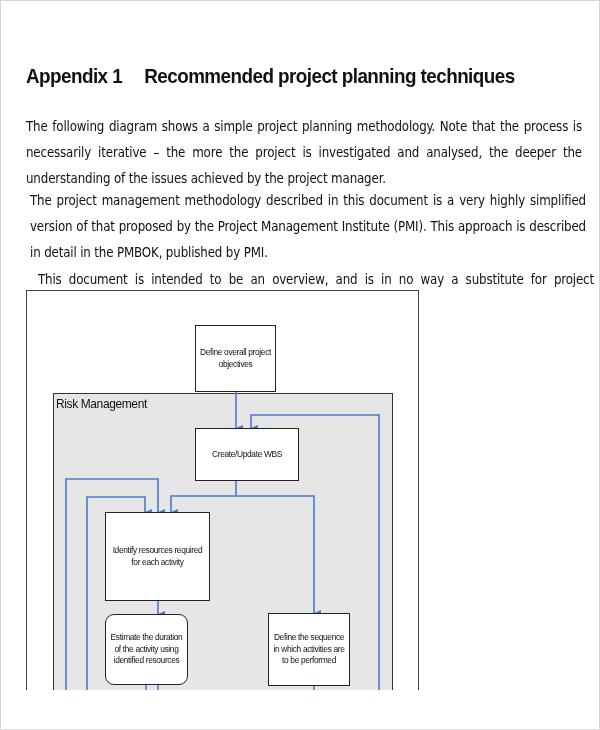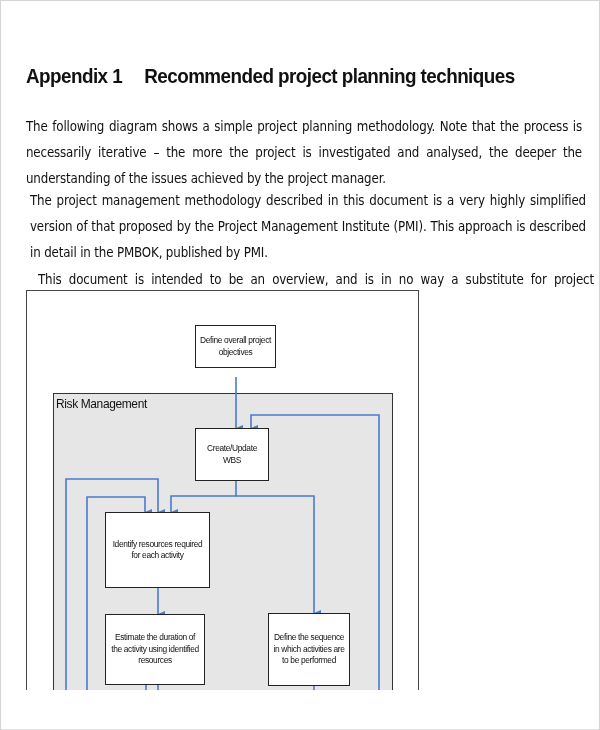--- a/index.html
+++ b/index.html
@@ -84,29 +84,29 @@
 
         <path d="M158,581 V614" marker-end="url(#arr)"></path>
 
         <path d="M146,684 V700"></path>
         <path d="M158,684 V700"></path>
 
         <path d="M314,685 V700"></path>
       </g>
     </svg>
 
-    <div class="node" style="left:195px; top:325px; width:81px; height:43px;">
+    <div class="node" style="left:195px; top:325px; width:81px; height:67px;">
       <span>Define overall project objectives</span>
     </div>
-    <div class="node" style="left:195px; top:428px; width:74px; height:53px;">
+    <div class="node" style="left:195px; top:428px; width:104px; height:53px;">
       <span>Create/Update WBS</span>
     </div>
-    <div class="node" style="left:105px; top:512px; width:105px; height:76px;">
+    <div class="node" style="left:105px; top:512px; width:105px; height:89px;">
       <span>Identify resources required for each activity</span>
     </div>
-    <div class="node" style="left:105px; top:614px; width:100px; height:71px;">
+    <div class="node" style="left:105px; top:614px; width:83px; height:71px;border-radius:9px;">
       <span>Estimate the duration of the activity using identified resources</span>
     </div>
     <div class="node" style="left:268px; top:613px; width:82px; height:73px;">
       <span>Define the sequence in which activities are to be performed</span>
     </div>
   </div>
 </div>
 
 </body></html>

